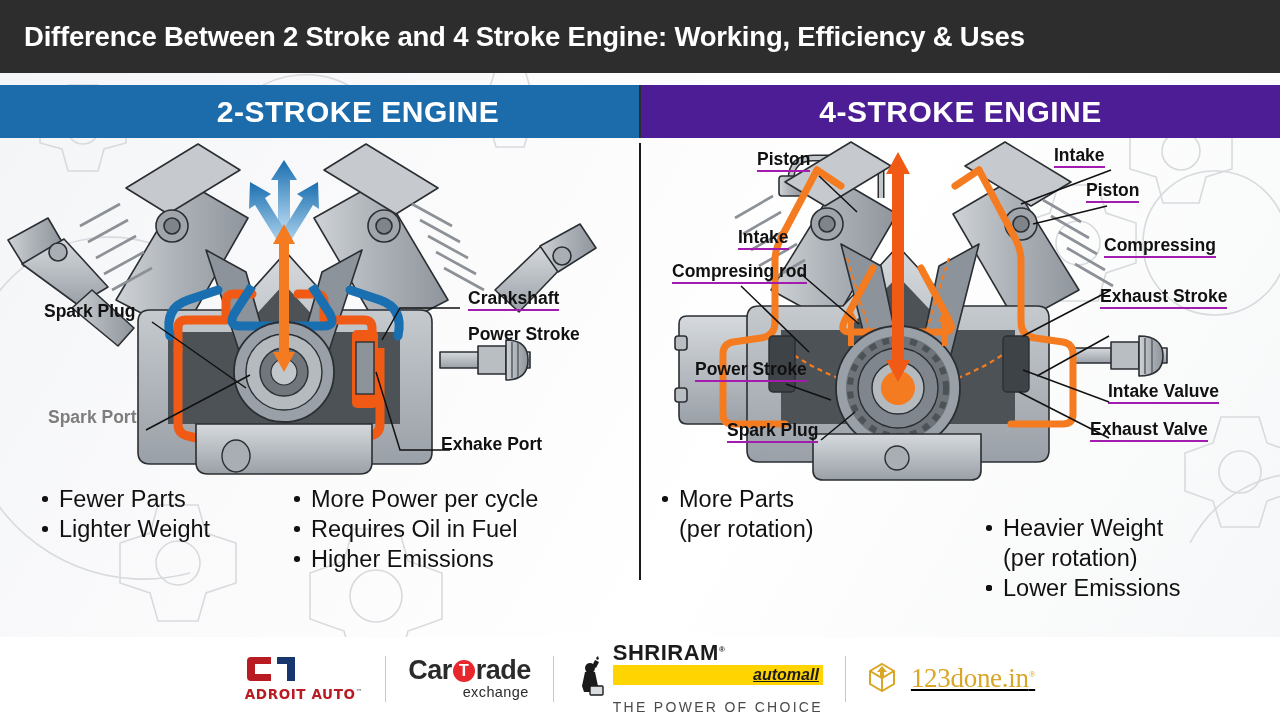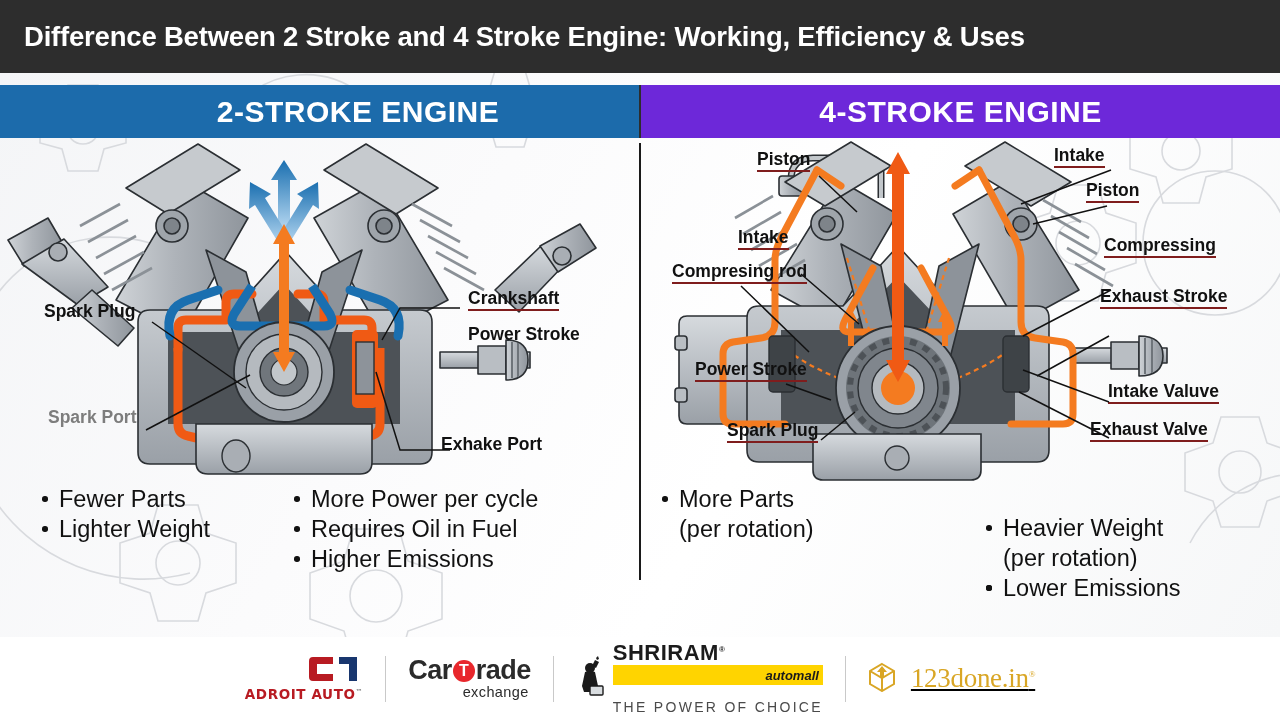--- a/index.html
+++ b/index.html
@@ -26,37 +26,37 @@
   }
   .titlebar .t {
     color:#ffffff; font-size:27.5px; font-weight:bold; letter-spacing:-0.2px;
     white-space:nowrap;
   }
 
   
   .banner { position:absolute; top:85px; height:53px; display:flex; align-items:center; justify-content:center; }
   .banner .lbl { color:#fff; font-size:30px; font-weight:bold; letter-spacing:0.5px; white-space:nowrap; }
   .banner-left  { left:0;   width:716px; background:#1c6bab; }
-  .banner-right { left:641px; width:639px; background:#6d28d9; }
+  .banner-right { left:641px; width:639px; background:#4c1d95; }
   .banner-gap { position:absolute; left:639px; top:85px; width:2px; height:53px; background:#2d2d2d; }
 
   
   .divider { position:absolute; left:639px; top:143px; width:2px; height:437px; background:#1a1a1a; }
 
   
   .panel { position:absolute; top:140px; height:345px; }
   .panel-left  { left:0;   width:639px; }
   .panel-right { left:641px; width:639px; }
   .panel svg { position:absolute; left:0; top:0; }
 
   
   .cal { position:absolute; font-size:17.5px; font-weight:bold; color:#111; white-space:nowrap;
          line-height:1.05; padding-bottom:2px; }
   .cal.gray { color:#7d7d7d; }
-  .cal.ul { border-bottom:2px solid #7f1d1d; }
+  .cal.ul { border-bottom:2px solid #a21caf; }
 
   
   .bullets { position:absolute; }
   .bullets ul { list-style:none; }
   .bullets li {
     font-size:23.5px; color:#111; line-height:1.28; white-space:nowrap;
     position:relative; padding-left:19px;
   }
   .bullets li.cont { padding-left:19px; }
   .bullets li .bd {
@@ -64,41 +64,41 @@
     background:#111; border-radius:50%;
   }
 
   
   .footer { position:absolute; left:0; top:637px; width:1280px; height:83px; background:#ffffff;
             display:flex; align-items:center; justify-content:center; gap:0px; }
   .logo-cell { display:flex; align-items:center; justify-content:center; height:56px; padding:0 22px; }
   .vsep { width:1px; height:46px; background:#c9c9c9; }
 
   
-  .adroit { display:flex; flex-direction:column; align-items:flex-end; gap:3px; }
+  .adroit { display:flex; flex-direction:column; align-items:flex-start; gap:3px; }
   .adroit .mark { display:flex; align-items:center; }
   .adroit .txt { font-size:13.5px; font-weight:bold; color:#b81b22; letter-spacing:0.6px;
                  font-family:"DejaVu Sans", sans-serif; position:relative; }
   .adroit .txt sup { font-size:7px; color:#888; }
 
   
   .ct { display:flex; flex-direction:column; align-items:center; line-height:1; }
   .ct .r1 { font-size:27px; font-weight:bold; color:#2b2b2b; display:flex; align-items:center; letter-spacing:-0.5px;}
   .ct .tdot { display:inline-flex; align-items:center; justify-content:center;
               width:22px;height:22px;border-radius:50%;background:#e8272c;color:#fff;
               font-size:16px;font-weight:bold; margin:0 1px; }
   .ct .r2 { font-size:14.5px; color:#2b2b2b; letter-spacing:0.4px; margin-top:1px; align-self:flex-end; margin-right:2px;}
 
   
   .sh { display:flex; align-items:center; gap:5px; }
   .sh .body { display:flex; flex-direction:column; }
   .sh .r1 { font-size:22px; font-weight:bold; color:#1b1b1b; letter-spacing:0.5px; line-height:1; }
   .sh .r1 sup { font-size:8px; }
   .sh .r2 { background:#ffd400; text-align:right; padding:1px 4px 1px 28px; margin-top:1px; }
-  .sh .r2 span { font-size:13px; font-weight:bold; color:#1b1b1b; font-style:italic; }
+  .sh .r2 span { font-size:16px; font-weight:bold; color:#1b1b1b; font-style:italic;text-decoration:underline; }
   .sh .r3 { font-size:14px; letter-spacing:2.3px; color:#4a4a4a; margin-top:14px; text-align:center; }
 
   
   .done { display:flex; align-items:center; gap:15px;text-decoration:underline; }
   .done .nm { font-size:27px; color:#d9a625; font-family:"Liberation Serif", serif; letter-spacing:-0.3px; }
   .done .nm sup { font-size:9px; }
 </style>
 </head>
 <body>
 

